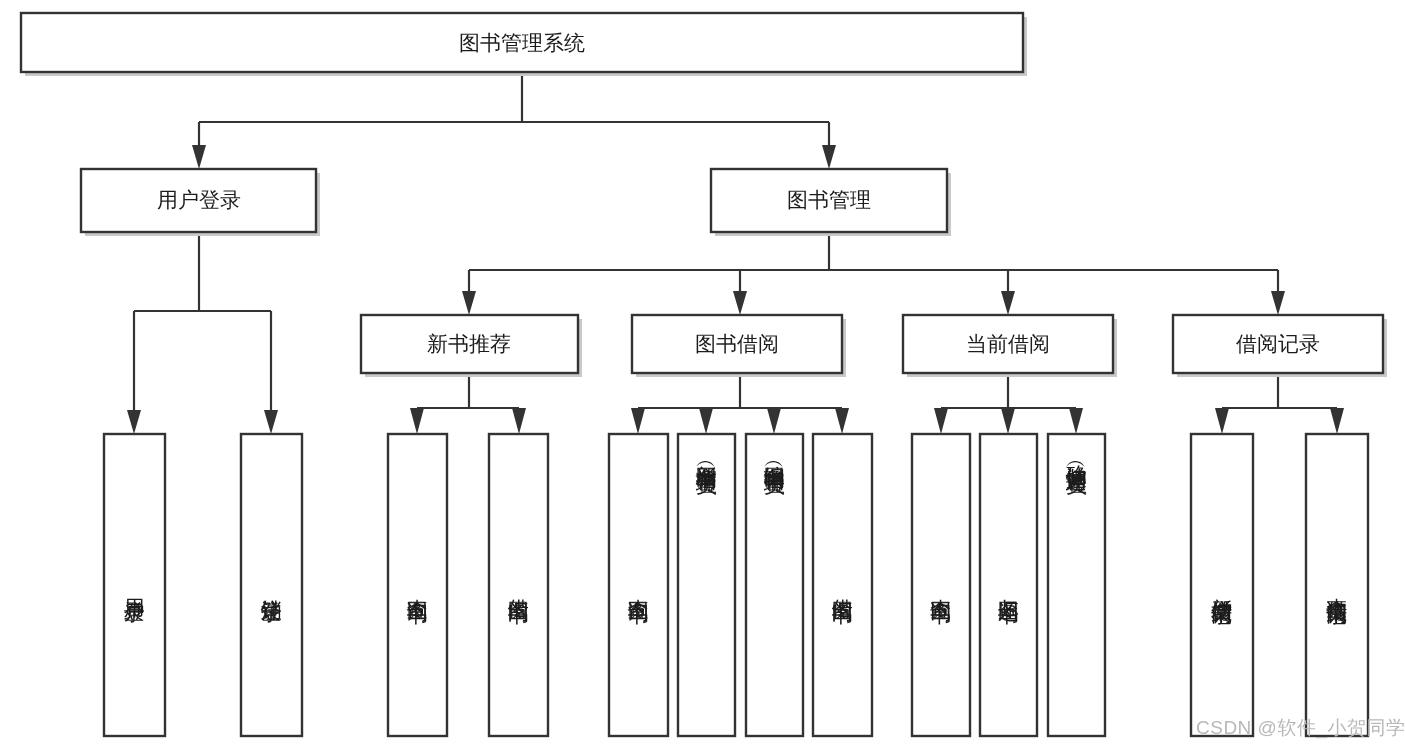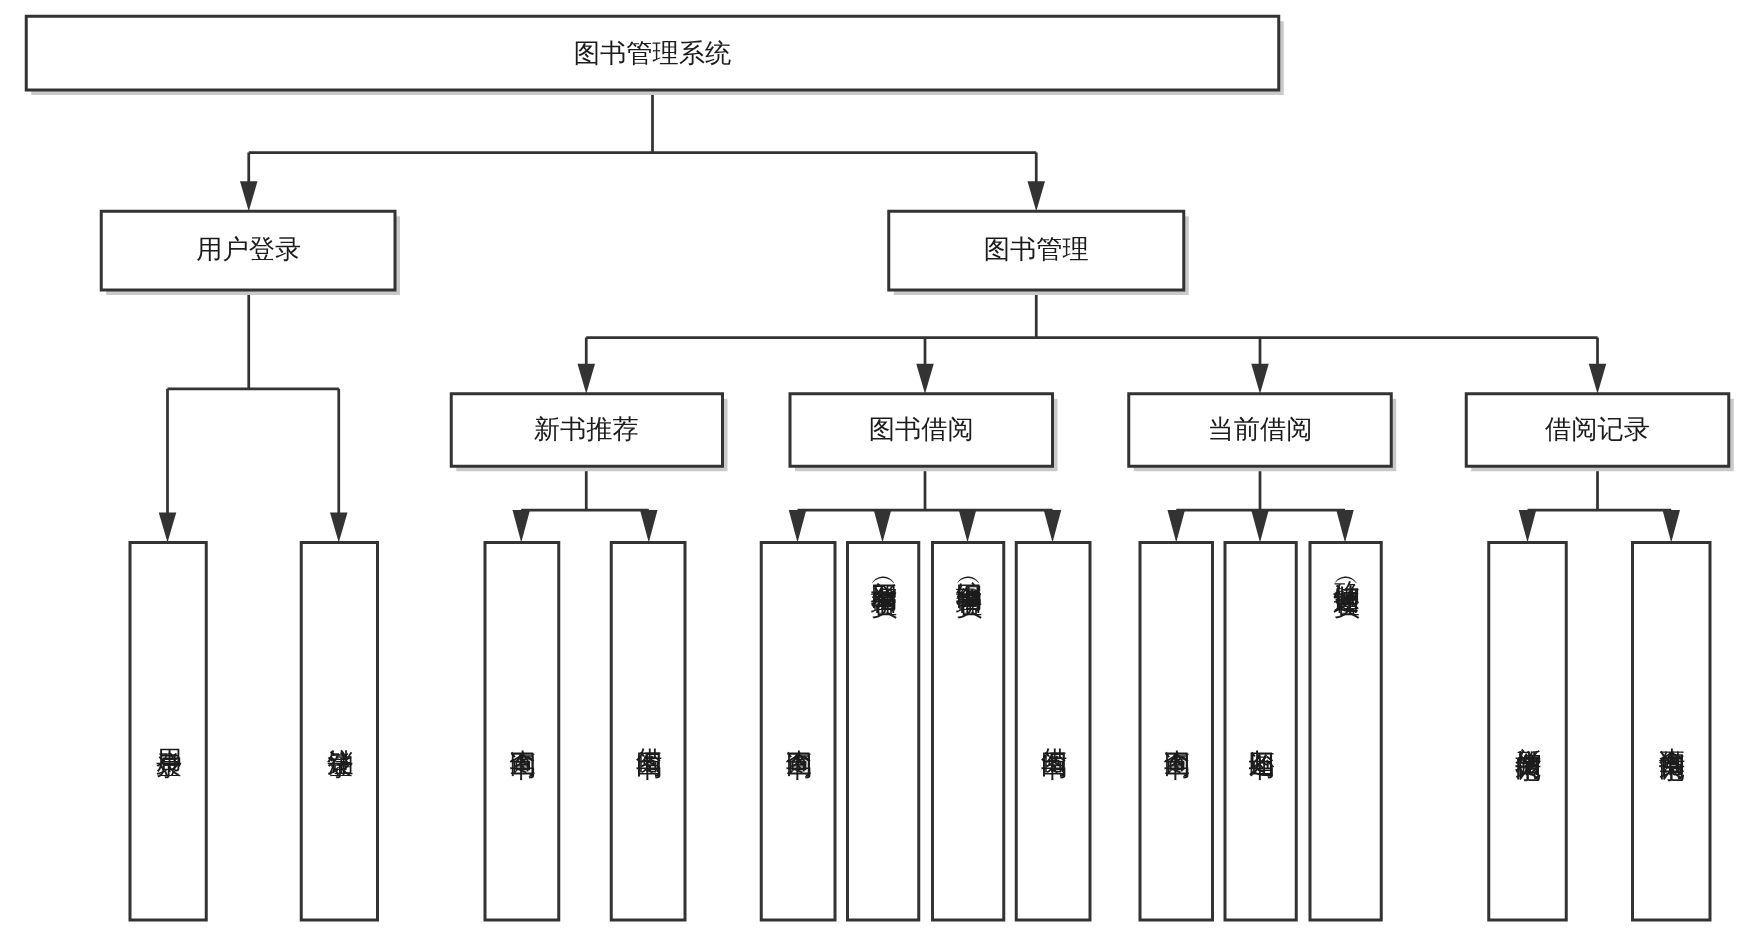--- a/index.html
+++ b/index.html
@@ -236,14 +236,15 @@
   <div class="leaf-label" style="left:746px; top:434px; width:57px; height:302px; justify-content:flex-start; padding-top:14px; box-sizing:border-box;">编辑图书（管理员）</div>
   <div class="leaf-label" style="left:813px; top:434px; width:59px; height:302px;">借阅图书</div>
 
   <div class="leaf-label" style="left:912px; top:434px; width:58px; height:302px;">查询图书</div>
   <div class="leaf-label" style="left:980px; top:434px; width:57px; height:302px;">归还图书</div>
   <div class="leaf-label" style="left:1048px; top:434px; width:57px; height:302px; justify-content:flex-start; padding-top:14px; box-sizing:border-box;">确认归还（管理员）</div>
 
   <div class="leaf-label" style="left:1191px; top:434px; width:62px; height:302px;">新增借阅记录</div>
   <div class="leaf-label" style="left:1306px; top:434px; width:62px; height:302px;">查询借阅记录</div>
 
+  <div class="watermark" style="left:1196px; top:715px;">CSDN @软件_小贺同学</div>
 
 </div>
 
 </body></html>

